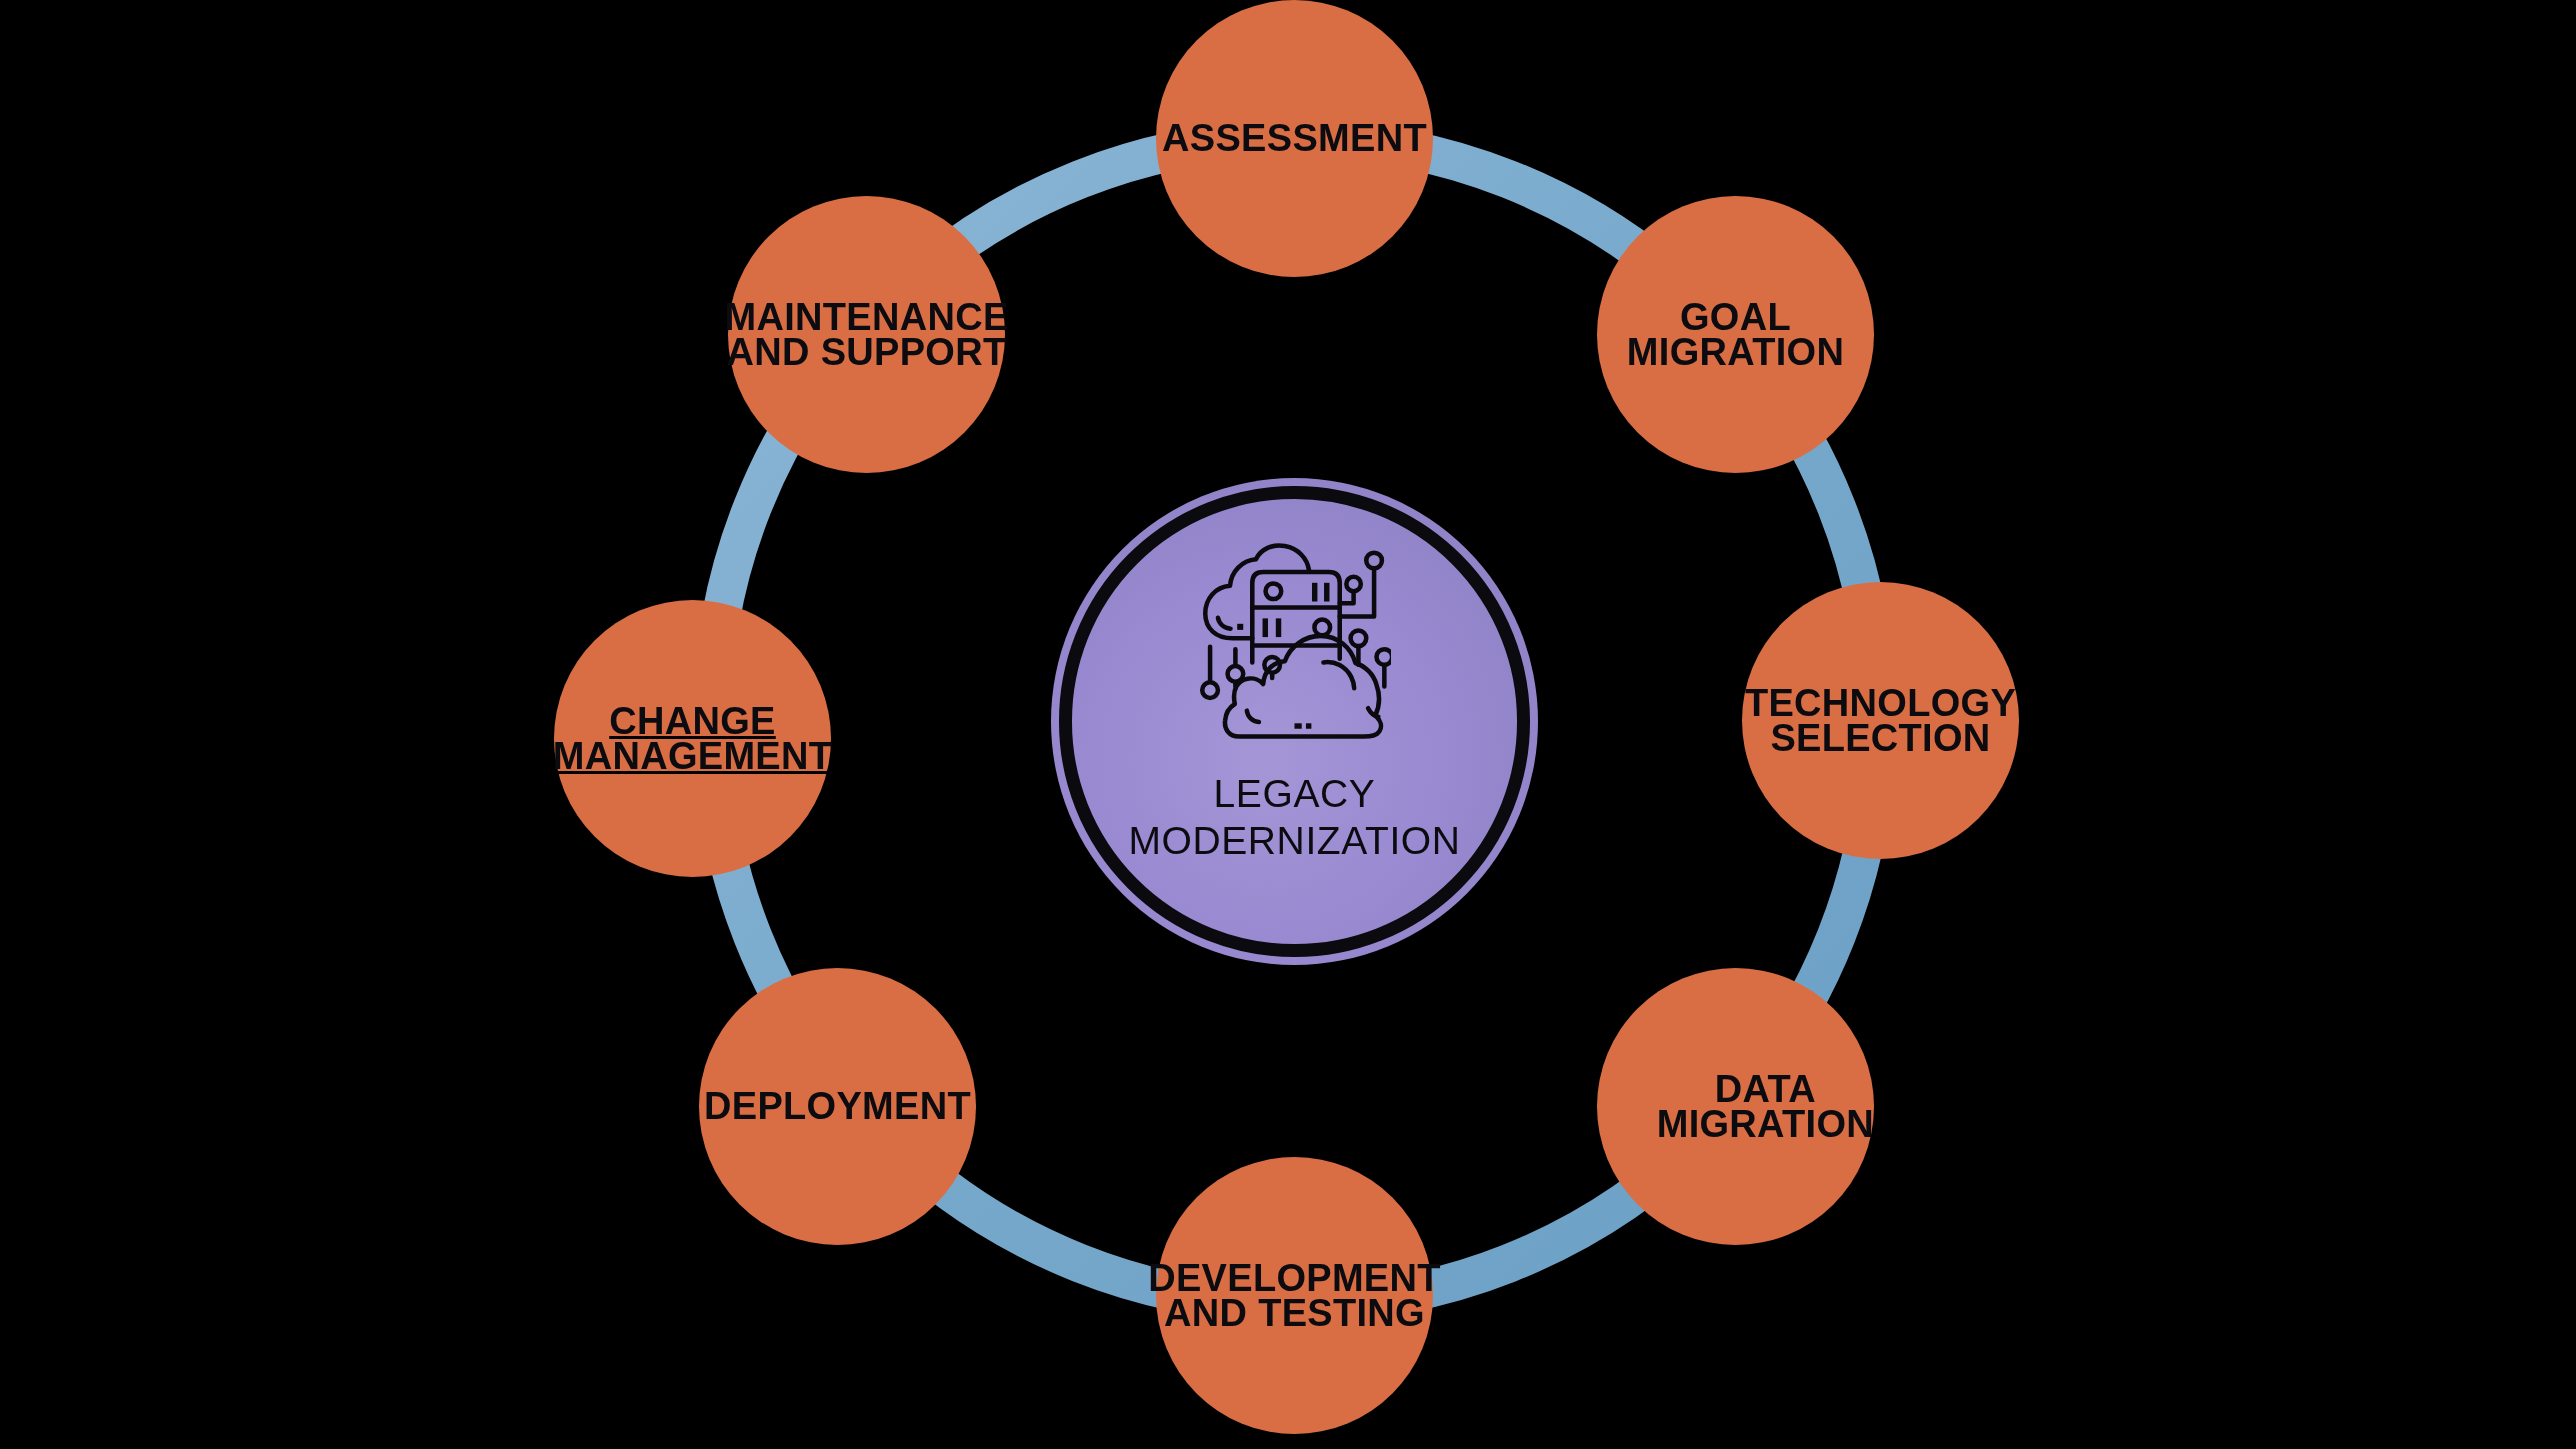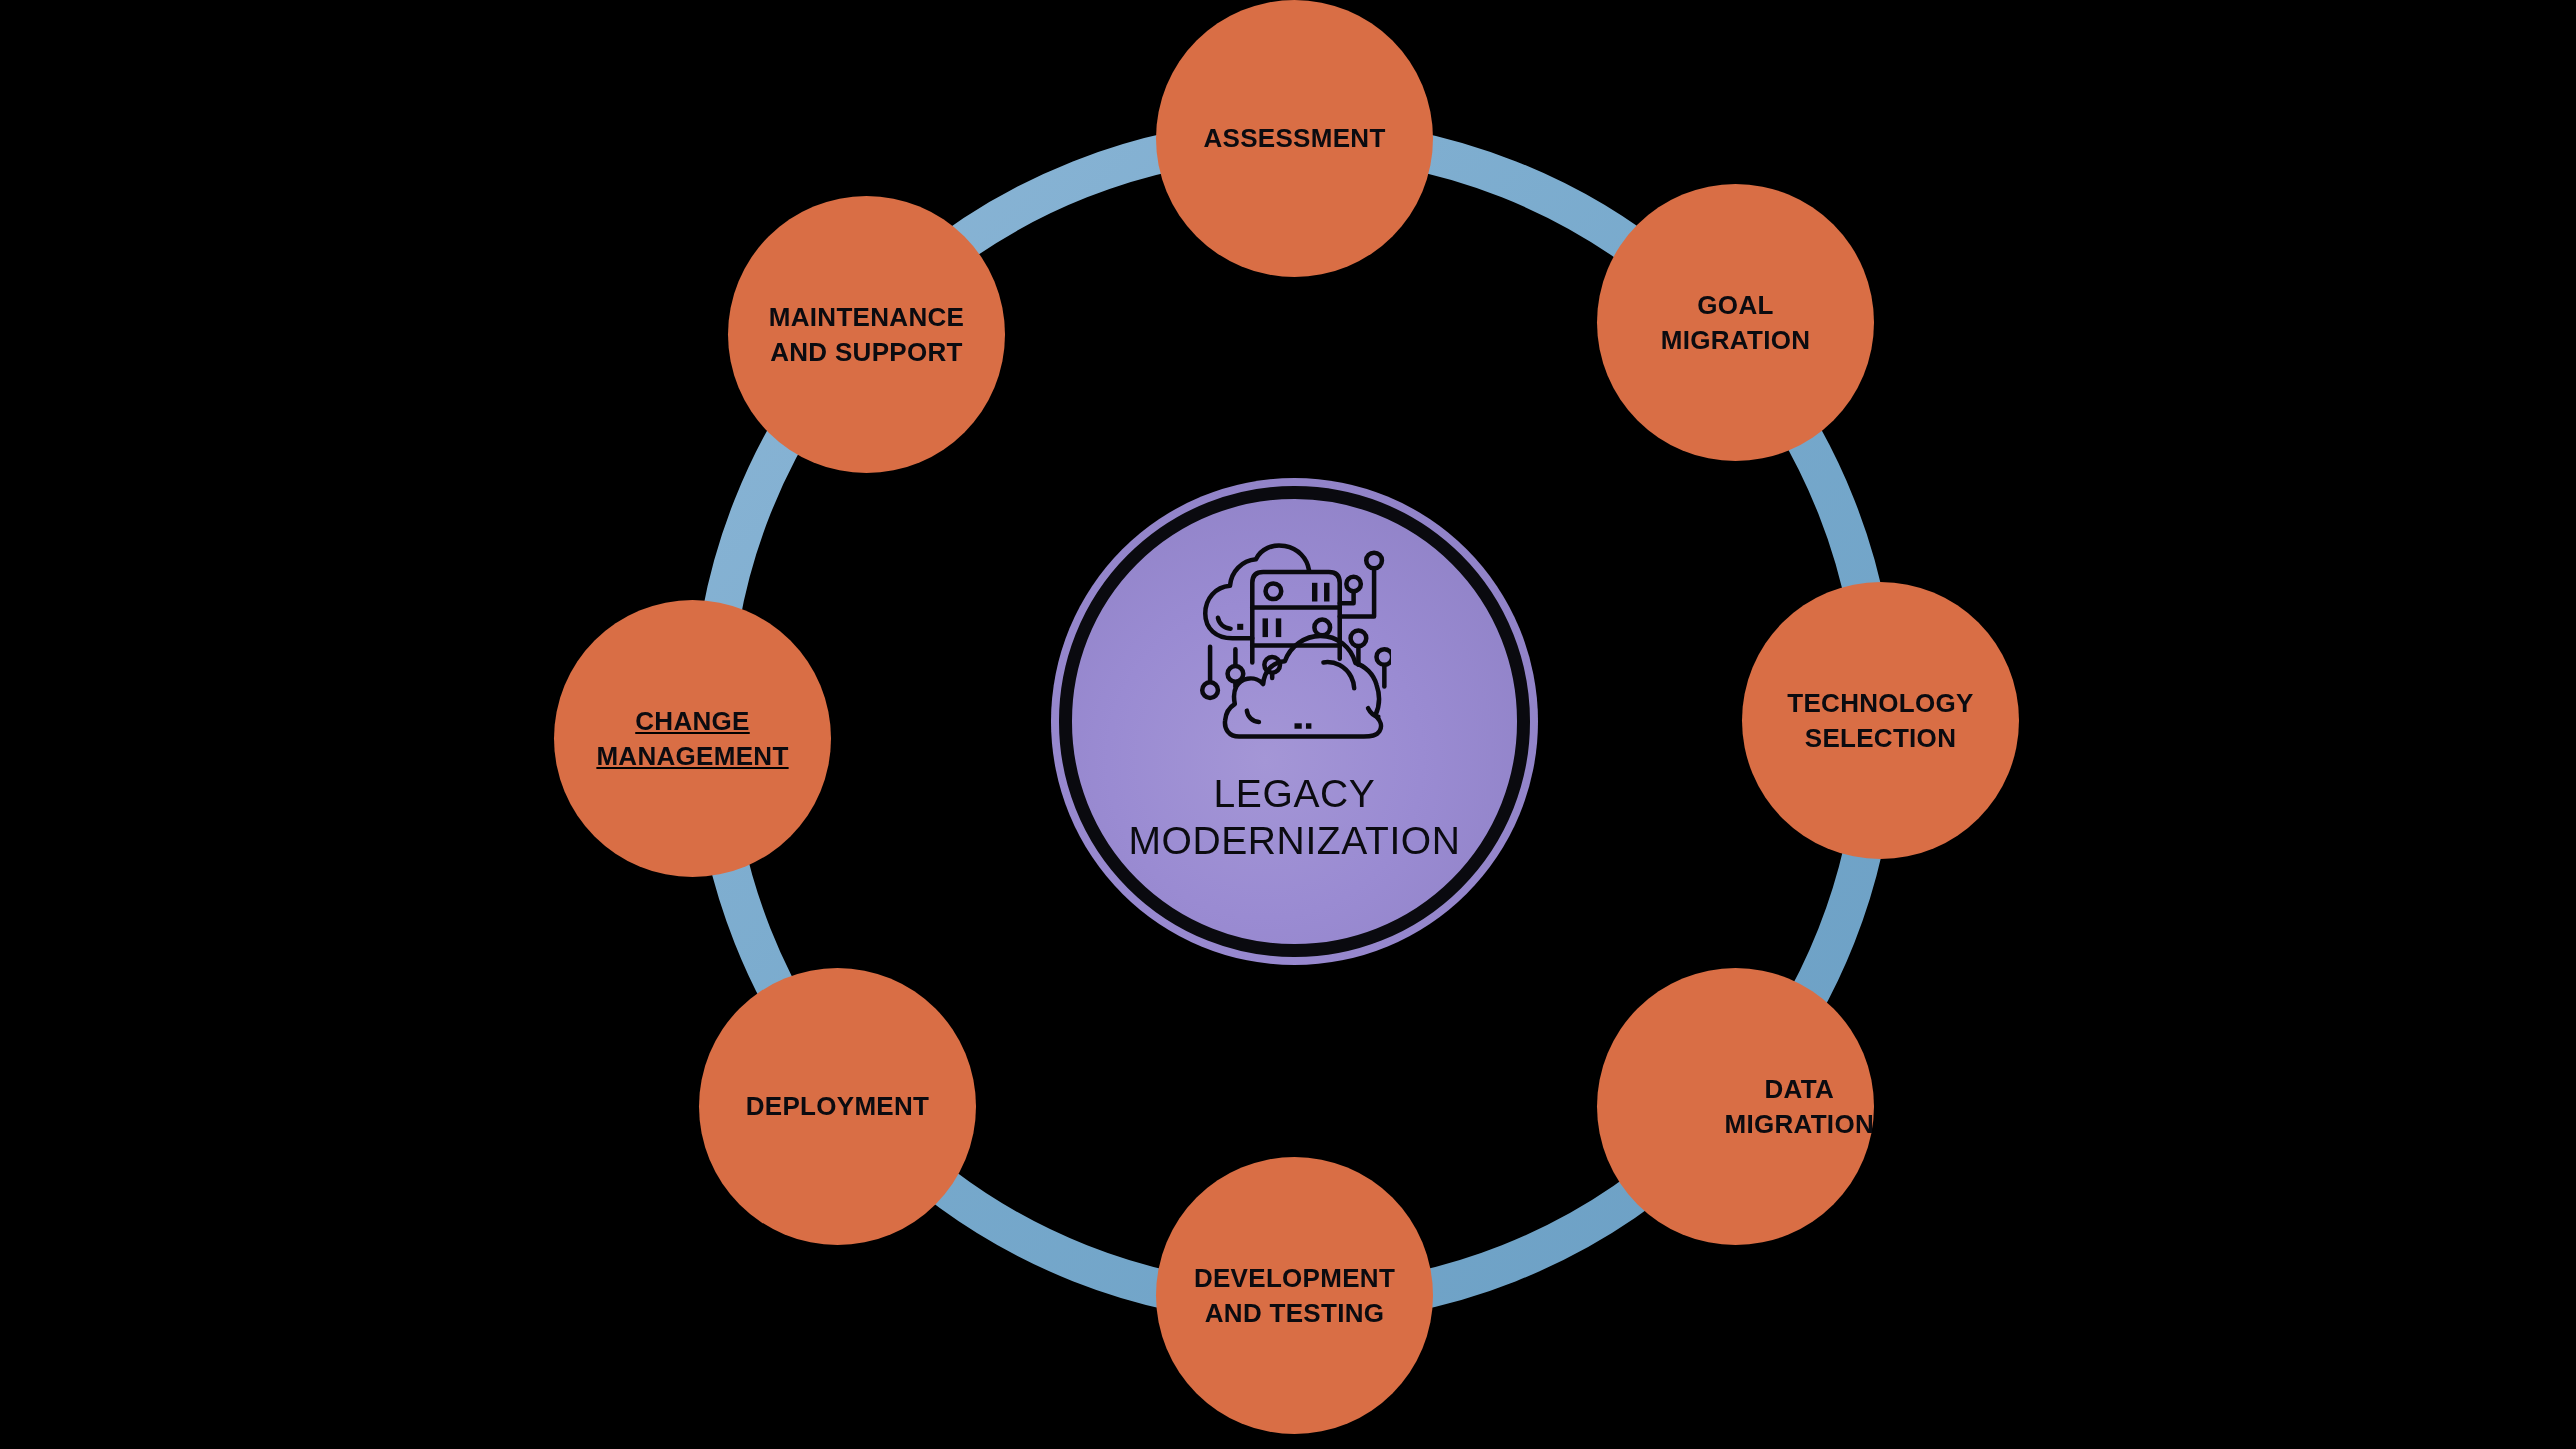--- a/index.html
+++ b/index.html
@@ -69,28 +69,28 @@
     height: 277px;
     border-radius: 50%;
     background: #d96e45;
     display: flex;
     align-items: center;
     justify-content: center;
     text-align: center;
   }
   .node-label {
     color: #0b0b10;
-    font-size: 26px;
+    font-size: 38px;
     line-height: 35px;
     font-weight: 700;
     letter-spacing: 0.3px;
   }
   .node-label span { display: block; }
   .node-assessment   { left: 1156px; top: 0px; }
-  .node-goal         { left: 1597px; top: 184px; }
+  .node-goal         { left: 1597px; top: 196px; }
   .node-technology   { left: 1742px; top: 582px; }
   .node-data         { left: 1597px; top: 968px; justify-content: flex-end; }
   .node-development  { left: 1156px; top: 1157px; }
   .node-deployment   { left: 699px; top: 968px; align-items: center; }
   .node-change       { left: 554px;  top: 600px; text-decoration: underline; }
   .node-maintenance  { left: 728px; top: 196px; }
 </style>
 </head>
 <body>
 

